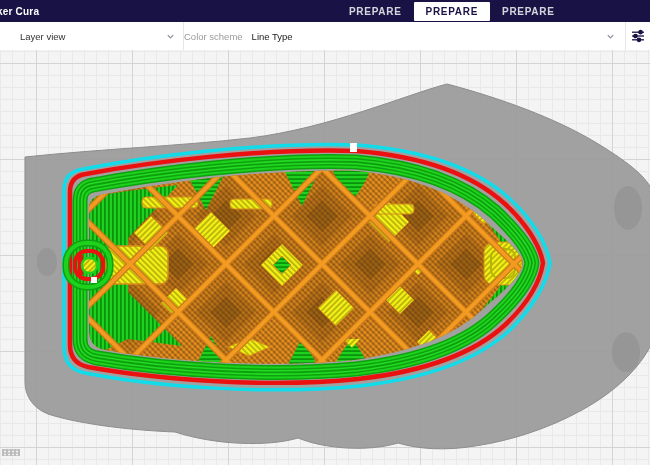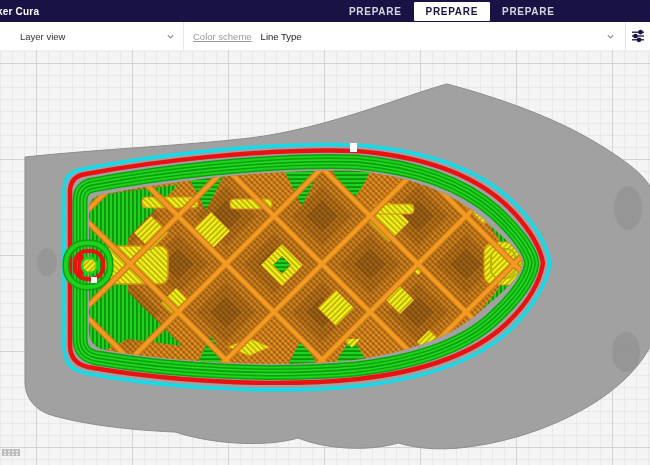--- a/index.html
+++ b/index.html
@@ -16,21 +16,21 @@
        color:rgba(255,255,255,.82);cursor:default;}
   .tab.active{background:#fff;color:var(--c-header_bg,#191245);border-radius:1px;}
 
   
   .toolbar{position:absolute;top:22px;left:0;right:0;height:28px;background:#fff;
            border-bottom:1px solid #e2e2e2;display:flex;align-items:center;font-size:9.5px;color:#333;}
   .view-select{width:183px;height:100%;display:flex;align-items:center;
                justify-content:space-between;padding:0 8px 0 20px;box-sizing:border-box;}
   .vsep{width:1px;height:28px;background:#e6e6e6;}
   .chev{width:9px;height:9px;fill:none;stroke:#8a8f9b;stroke-width:1.4;}
-  .scheme-label{margin-left:9px;color:#9a9a9a;text-decoration:underline;}
+  .scheme-label{color:#9a9a9a;}
   .scheme-value{margin-left:9px;color:#222;font-weight:normal;}
   .toolbar-right{margin-left:auto;display:flex;align-items:center;height:100%;}
   .scheme-chev{margin-right:10px;}
   .sliders-btn{width:24px;height:100%;display:flex;align-items:center;justify-content:center;}
 
   
   .canvas{position:absolute;top:50px;left:0;right:0;bottom:0;
     background-color:var(--c-background,#f4f4f4);
     background-image:
       linear-gradient(90deg, var(--c-grid_major,#d4d4d4) 1px, transparent 1px),

